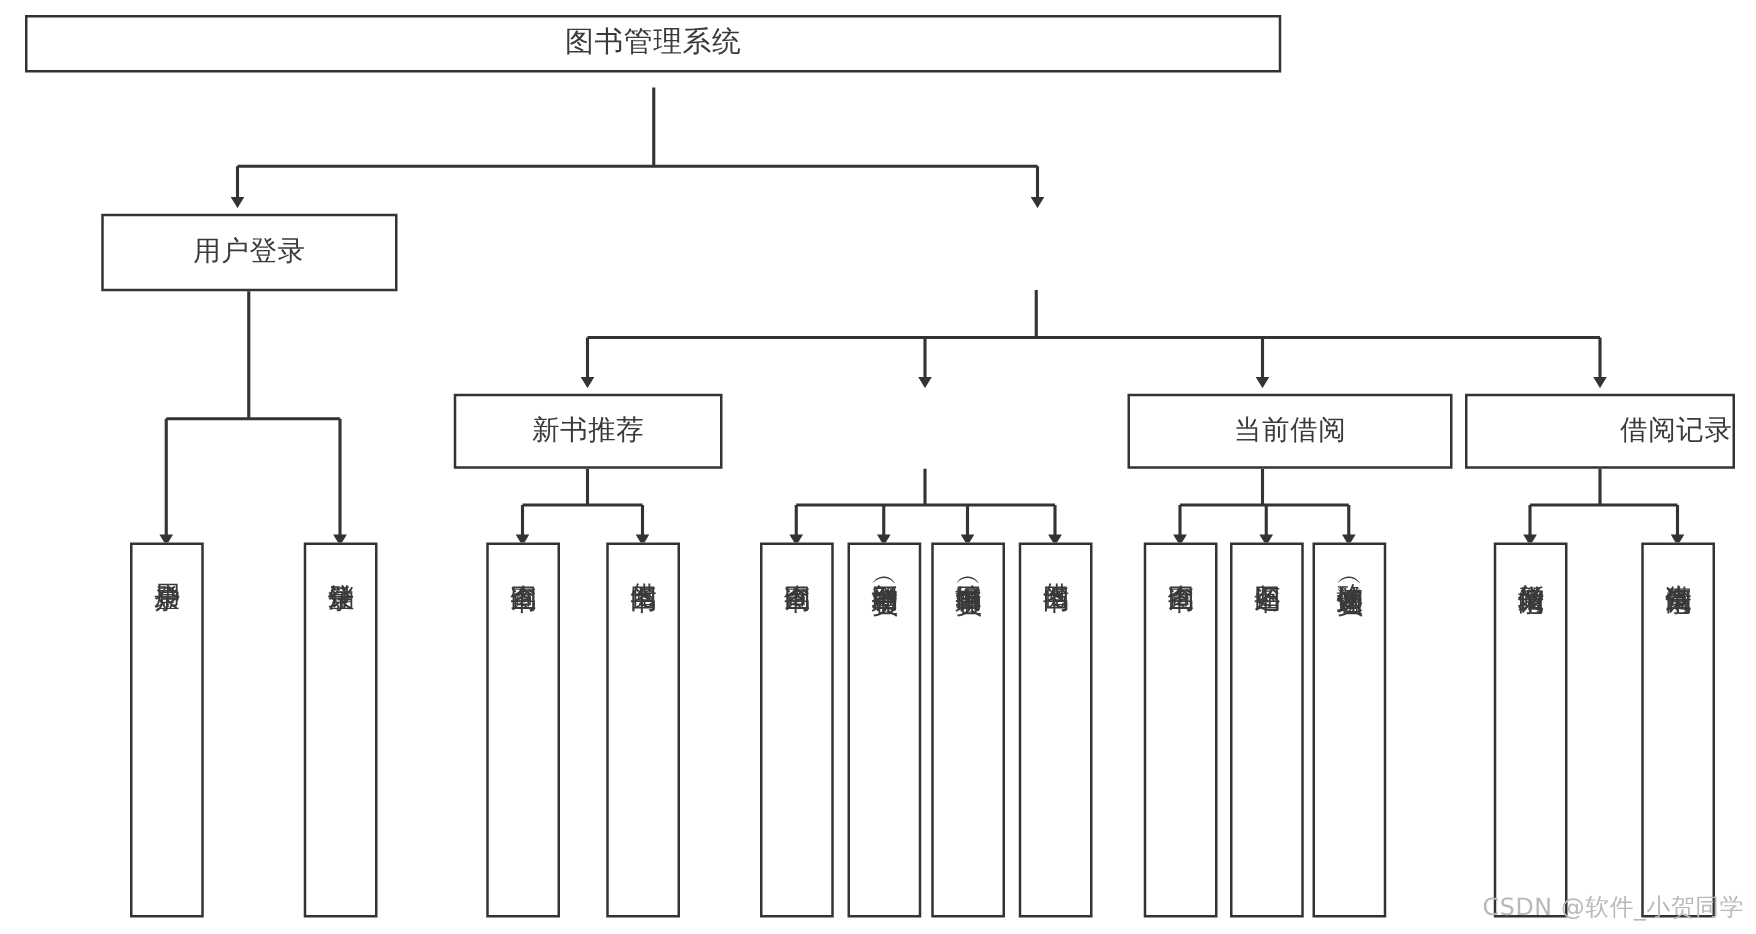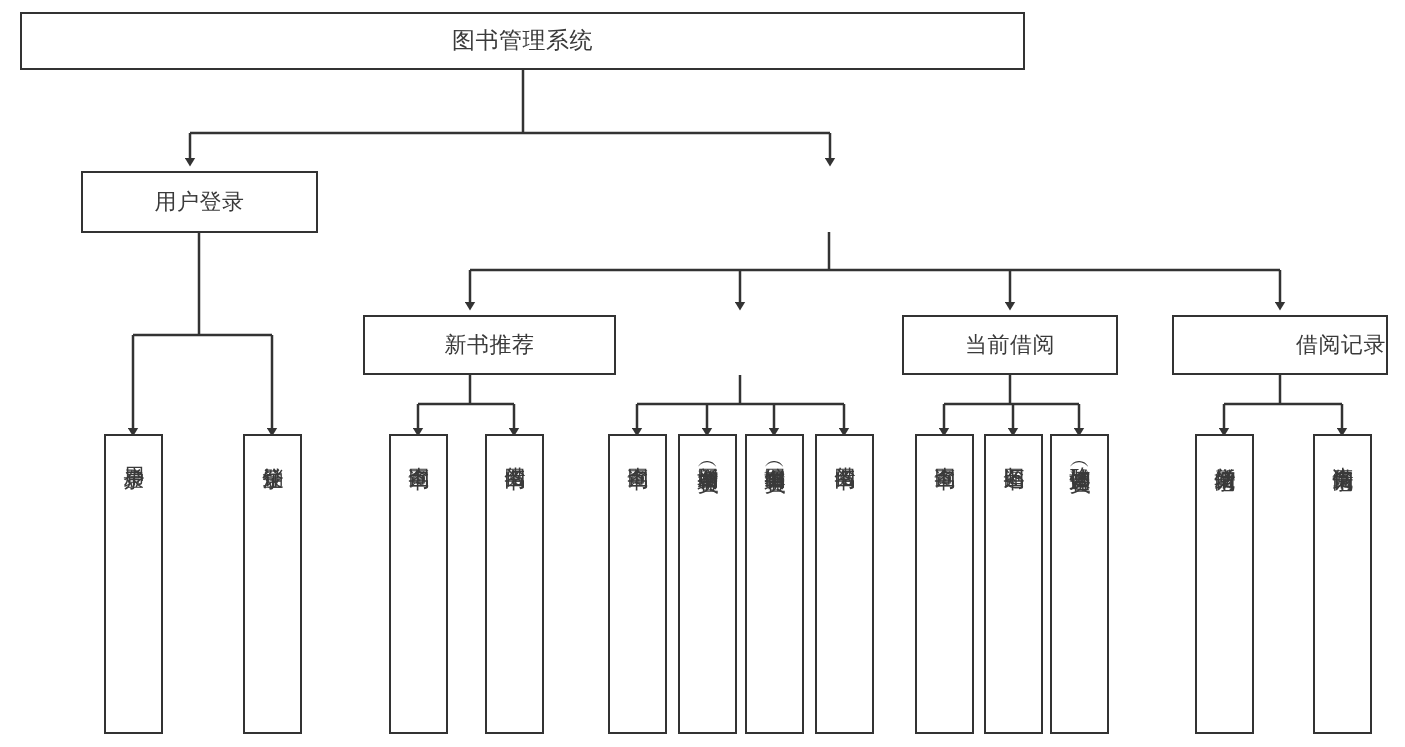--- a/index.html
+++ b/index.html
@@ -112,32 +112,32 @@
       <path d="M1013,404 L1013,428" marker-end="url(#arrow)"></path>
       <path d="M1079,404 L1079,428" marker-end="url(#arrow)"></path>
 
       <path d="M1280,375 L1280,404"></path>
       <path d="M1224,404 L1342,404"></path>
       <path d="M1224,404 L1224,428" marker-end="url(#arrow)"></path>
       <path d="M1342,404 L1342,428" marker-end="url(#arrow)"></path>
     </g>
   </svg>
 
-  <div class="node h root" style="left:20px; top:12px; width:1005px; height:58px;">
+  <div class="node h root" style="left:20px; top:12px; width:1005px; height:46px;">
     <span>图书管理系统</span>
   </div>
 
   <div class="node h" style="left:81px; top:171px; width:237px; height:62px;">
     <span>用户登录</span>
   </div>
 
-  <div class="node h" style="left:363px; top:315px; width:253px; height:60px;">
+  <div class="node h" style="left:363px; top:315px; width:215px; height:60px;">
     <span>新书推荐</span>
   </div>
-  <div class="node h" style="left:902px; top:315px; width:216px; height:60px;">
+  <div class="node h" style="left:902px; top:315px; width:260px; height:60px;">
     <span>当前借阅</span>
   </div>
   <div class="node h" style="left:1172px; top:315px; width:216px; height:60px;justify-content:flex-end;">
     <span>借阅记录</span>
   </div>
 
   <div class="node leaf" style="left:104px; top:434px; width:59px; height:300px;">
     <span class="vtext">用户登录</span>
   </div>
   <div class="node leaf" style="left:243px; top:434px; width:59px; height:300px;">
@@ -174,14 +174,15 @@
     <span class="vtext">确认归还（管理员）</span>
   </div>
 
   <div class="node leaf" style="left:1195px; top:434px; width:59px; height:300px;">
     <span class="vtext">新增借阅记录</span>
   </div>
   <div class="node leaf" style="left:1313px; top:434px; width:59px; height:300px;">
     <span class="vtext">查询借阅记录</span>
   </div>
 
+  <div class="watermark">CSDN @软件_小贺同学</div>
 
 </div>
 
 </body></html>

